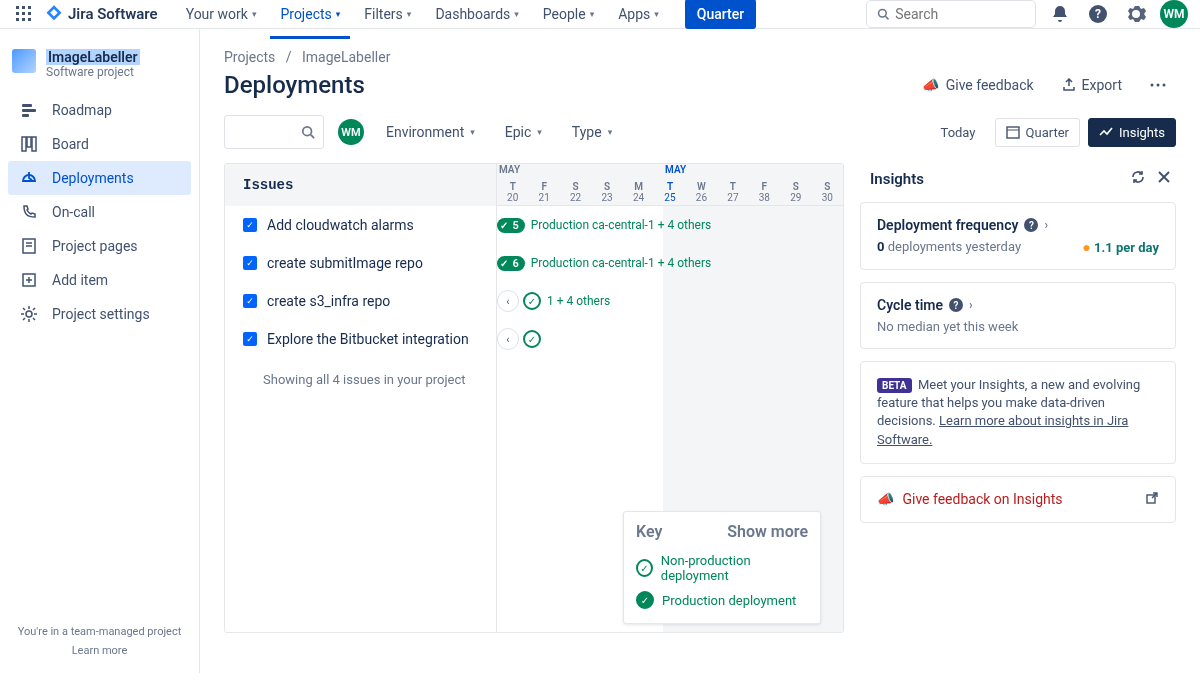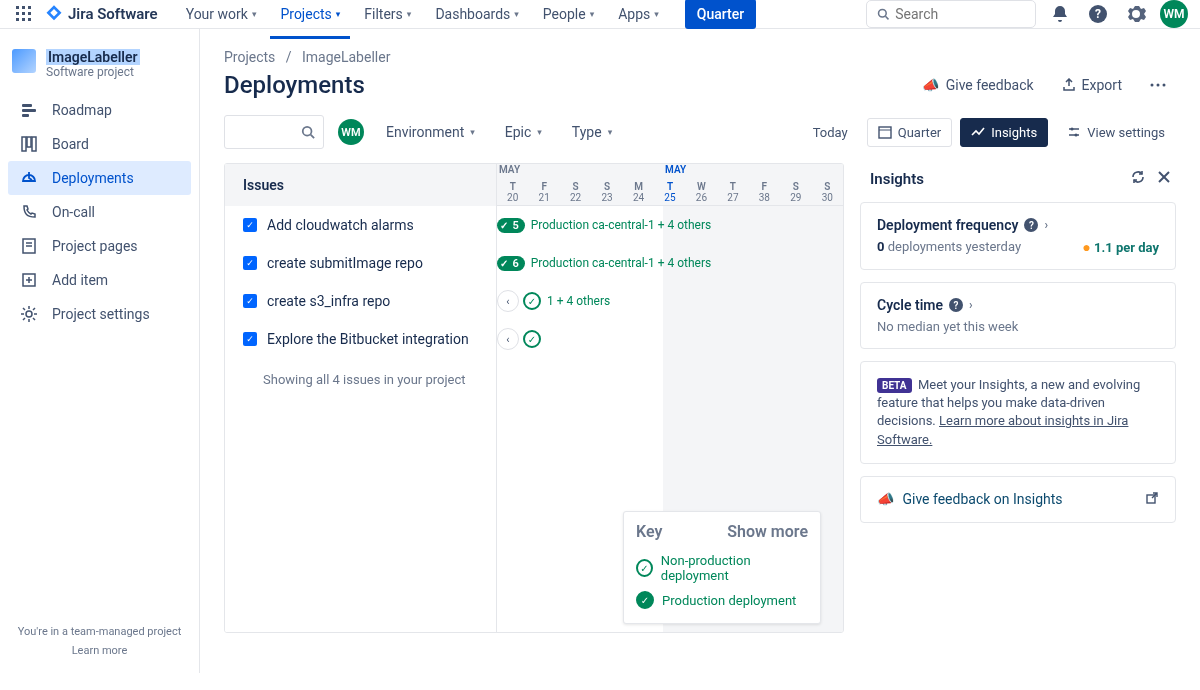--- a/index.html
+++ b/index.html
@@ -40,21 +40,21 @@
 .avatar-sm { width: 26px; height: 26px; border-radius: 50%; background: #00875A; color: #fff; display: flex; align-items: center; justify-content: center; font-size: 11px; font-weight: 600; }
 .filter-drop { display: flex; align-items: center; gap: 6px; padding: 6px 8px; color: #42526E; cursor: pointer; font-size: 14px; }
 .view-controls { margin-left: auto; display: flex; align-items: center; gap: 8px; }
 .ctrl-btn { display: flex; align-items: center; gap: 6px; padding: 6px 10px; border: 1px solid #dfe1e6; border-radius: 3px; cursor: pointer; font-size: 13px; color: #42526E; background: #fff; }
 .ctrl-btn.noborder { border-color: transparent; }
 .ctrl-btn.primary { background: #172B4D; color: #fff; border-color: #172B4D; }
 .layout-row { display: flex; gap: 16px; }
 .timeline { flex: 1; border: 1px solid #e4e6ea; border-radius: 3px; background: #fff; overflow: hidden; position: relative; height: 470px; }
 .timeline-grid { display: flex; height: 100%; }
 .issues-col { width: 272px; border-right: 1px solid #e4e6ea; background: #fff; }
-.issues-head { height: 42px; display: flex; align-items: center; padding: 0 18px; font-weight: 600; font-size: 14px; color: #172B4D; background: #f4f5f7; }
+.issues-head { height: 42px; display: flex; align-items: center; padding: 0 18px; font-weight: 600; font-size: 14px; color: #172B4D; background: #f4f5f7; font-family: Liberation Mono, monospace; }
 .issue-row { height: 38px; display: flex; align-items: center; padding: 0 18px; gap: 10px; font-size: 14px; color: #172B4D; }
 .issue-check { width: 14px; height: 14px; background: #0065FF; border-radius: 2px; display: flex; align-items: center; justify-content: center; color: #fff; font-size: 9px; }
 .show-count { font-size: 13px; color: #6B778C; padding: 14px 0 0 38px; }
 .dates-col { flex: 1; position: relative; background: linear-gradient(to right, #fff 0, #fff 48%, #f4f5f7 48%, #f4f5f7 100%); }
 .month-row { height: 14px; display: flex; font-size: 10px; font-weight: 600; background: #f4f5f7; }
 .month-left { width: 48%; padding-left: 2px; color: #6B778C; }
 .month-right { width: 52%; padding-left: 2px; color: #0052CC; }
 .days-row { height: 28px; display: flex; background: #f4f5f7; border-bottom: 1px solid #e4e6ea; }
 .day-cell { flex: 1; display: flex; flex-direction: column; align-items: center; justify-content: center; font-size: 10px; color: #6B778C; font-weight: 600;}
 .day-cell.today { color: #0052CC; }
@@ -290,29 +290,20 @@
               <line x1="1" y1="5" x2="13" y2="5" stroke="#42526E"></line>
             </svg>
             <span>Quarter</span>
           </div>
         <div class="ctrl-btn primary">
             <svg width="14" height="14" viewBox="0 0 14 14">
               <polyline points="1,10 5,6 8,9 13,3" stroke="#fff" stroke-width="1.6" fill="none"></polyline>
             </svg>
             <span>Insights</span>
           </div>
-        <div class="ctrl-btn noborder">
-            <svg width="14" height="14" viewBox="0 0 14 14">
-              <line x1="2" y1="4" x2="12" y2="4" stroke="#42526E" stroke-width="1.5"></line>
-              <line x1="2" y1="10" x2="12" y2="10" stroke="#42526E" stroke-width="1.5"></line>
-              <circle cx="5" cy="4" r="1.5" fill="#42526E"></circle>
-              <circle cx="9" cy="10" r="1.5" fill="#42526E"></circle>
-            </svg>
-            <span>View settings</span>
-          </div>
       </div>
     </div>
 
     <div class="layout-row">
       <div class="timeline">
         <div class="timeline-grid">
           <div class="issues-col">
             <div class="issues-head">Issues</div>
             <div class="issue-row">
                 <div class="issue-check">✓</div>
@@ -460,21 +451,21 @@
           <div class="card-sub">
               <span>No median yet this week</span>
             </div>
         </div>
         <div class="card">
           <div class="beta-text"><span class="beta-tag">BETA</span>&nbsp; <span>Meet your Insights, a new and evolving feature that helps you make data-driven decisions.</span> <a href="#">Learn more about insights in Jira Software.</a></div>
         </div>
         <div class="card feedback-card">
           <div style="display:flex;align-items:center;gap:8px">
               <span>📣</span>
-              <span style="font-size:14px;color:#0c4a6e">Give feedback on Insights</span>
+              <span style="font-size:14px;color:#b91c1c">Give feedback on Insights</span>
             </div>
           <span><svg width="14" height="14" viewBox="0 0 14 14">
                 <rect x="2" y="4" width="8" height="8" fill="none" stroke="#42526E" stroke-width="1.4"></rect>
                 <path d="M8 2h4v4M12 2L7 7" stroke="#42526E" stroke-width="1.4" fill="none"></path>
               </svg></span>
         </div>
       </div>
     </div>
   </div>
 </div>

